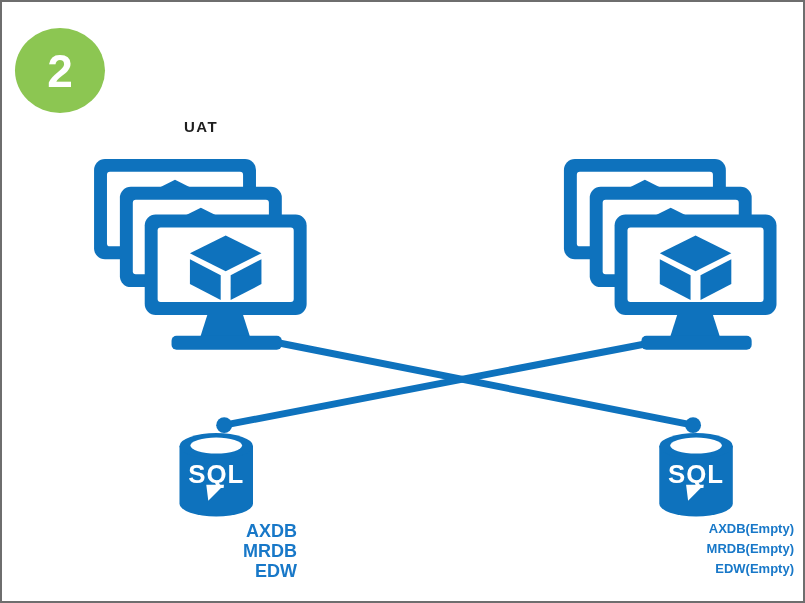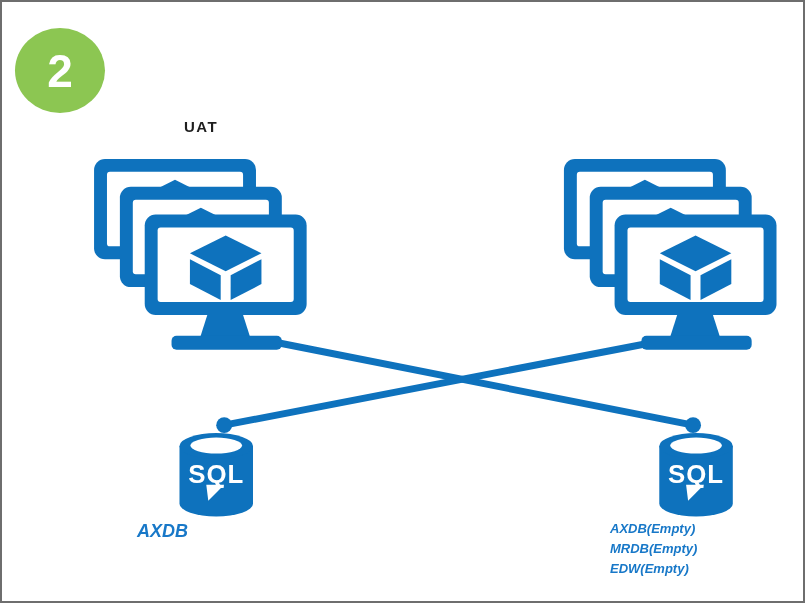--- a/index.html
+++ b/index.html
@@ -24,22 +24,22 @@
     display:flex; align-items:center; justify-content:center;
   }
   .badge span{color:#fff; font-size:46px; font-weight:700; line-height:1;}
   .title{
     position:absolute; color:var(--c-title); font-size:15px; font-weight:600;
     letter-spacing:1.5px; text-align:center; white-space:nowrap;
   }
   .title-left{left:139px; top:116px; width:120px;}
   .title-right{left:575px; top:126px; width:200px;}
   .dblist{
-    position:absolute; text-align:left; color:var(--c-db_label);
-    font-weight:700; line-height:20px;font-style:italic;
+    position:absolute; text-align:right; color:var(--c-db_label);
+    font-weight:700; line-height:20px;
   }
   .dblist-left{left:135px; top:519px; width:160px; font-size:18px;}
   .dblist-right{left:608px; top:517px; width:184px; font-size:13px;}
 </style>
 </head>
 <body>
 
 <div class="page">
 
   <div class="badge">
@@ -93,20 +93,22 @@
 
     <text class="sqlt" x="215" y="484">SQL</text>
     <polygon class="fw" points="205,486 223,486 207,502"></polygon>
 
     <text class="sqlt" x="698" y="484">SQL</text>
     <polygon class="fw" points="688,486 706,486 690,502"></polygon>
   </svg>
 
   <div class="dblist dblist-left">
     <div>AXDB</div>
+    <div>MRDB</div>
+    <div>EDW</div>
   </div>
 
   <div class="dblist dblist-right">
     <div>AXDB(Empty)</div>
     <div>MRDB(Empty)</div>
     <div>EDW(Empty)</div>
   </div>
 
 </div>
 

